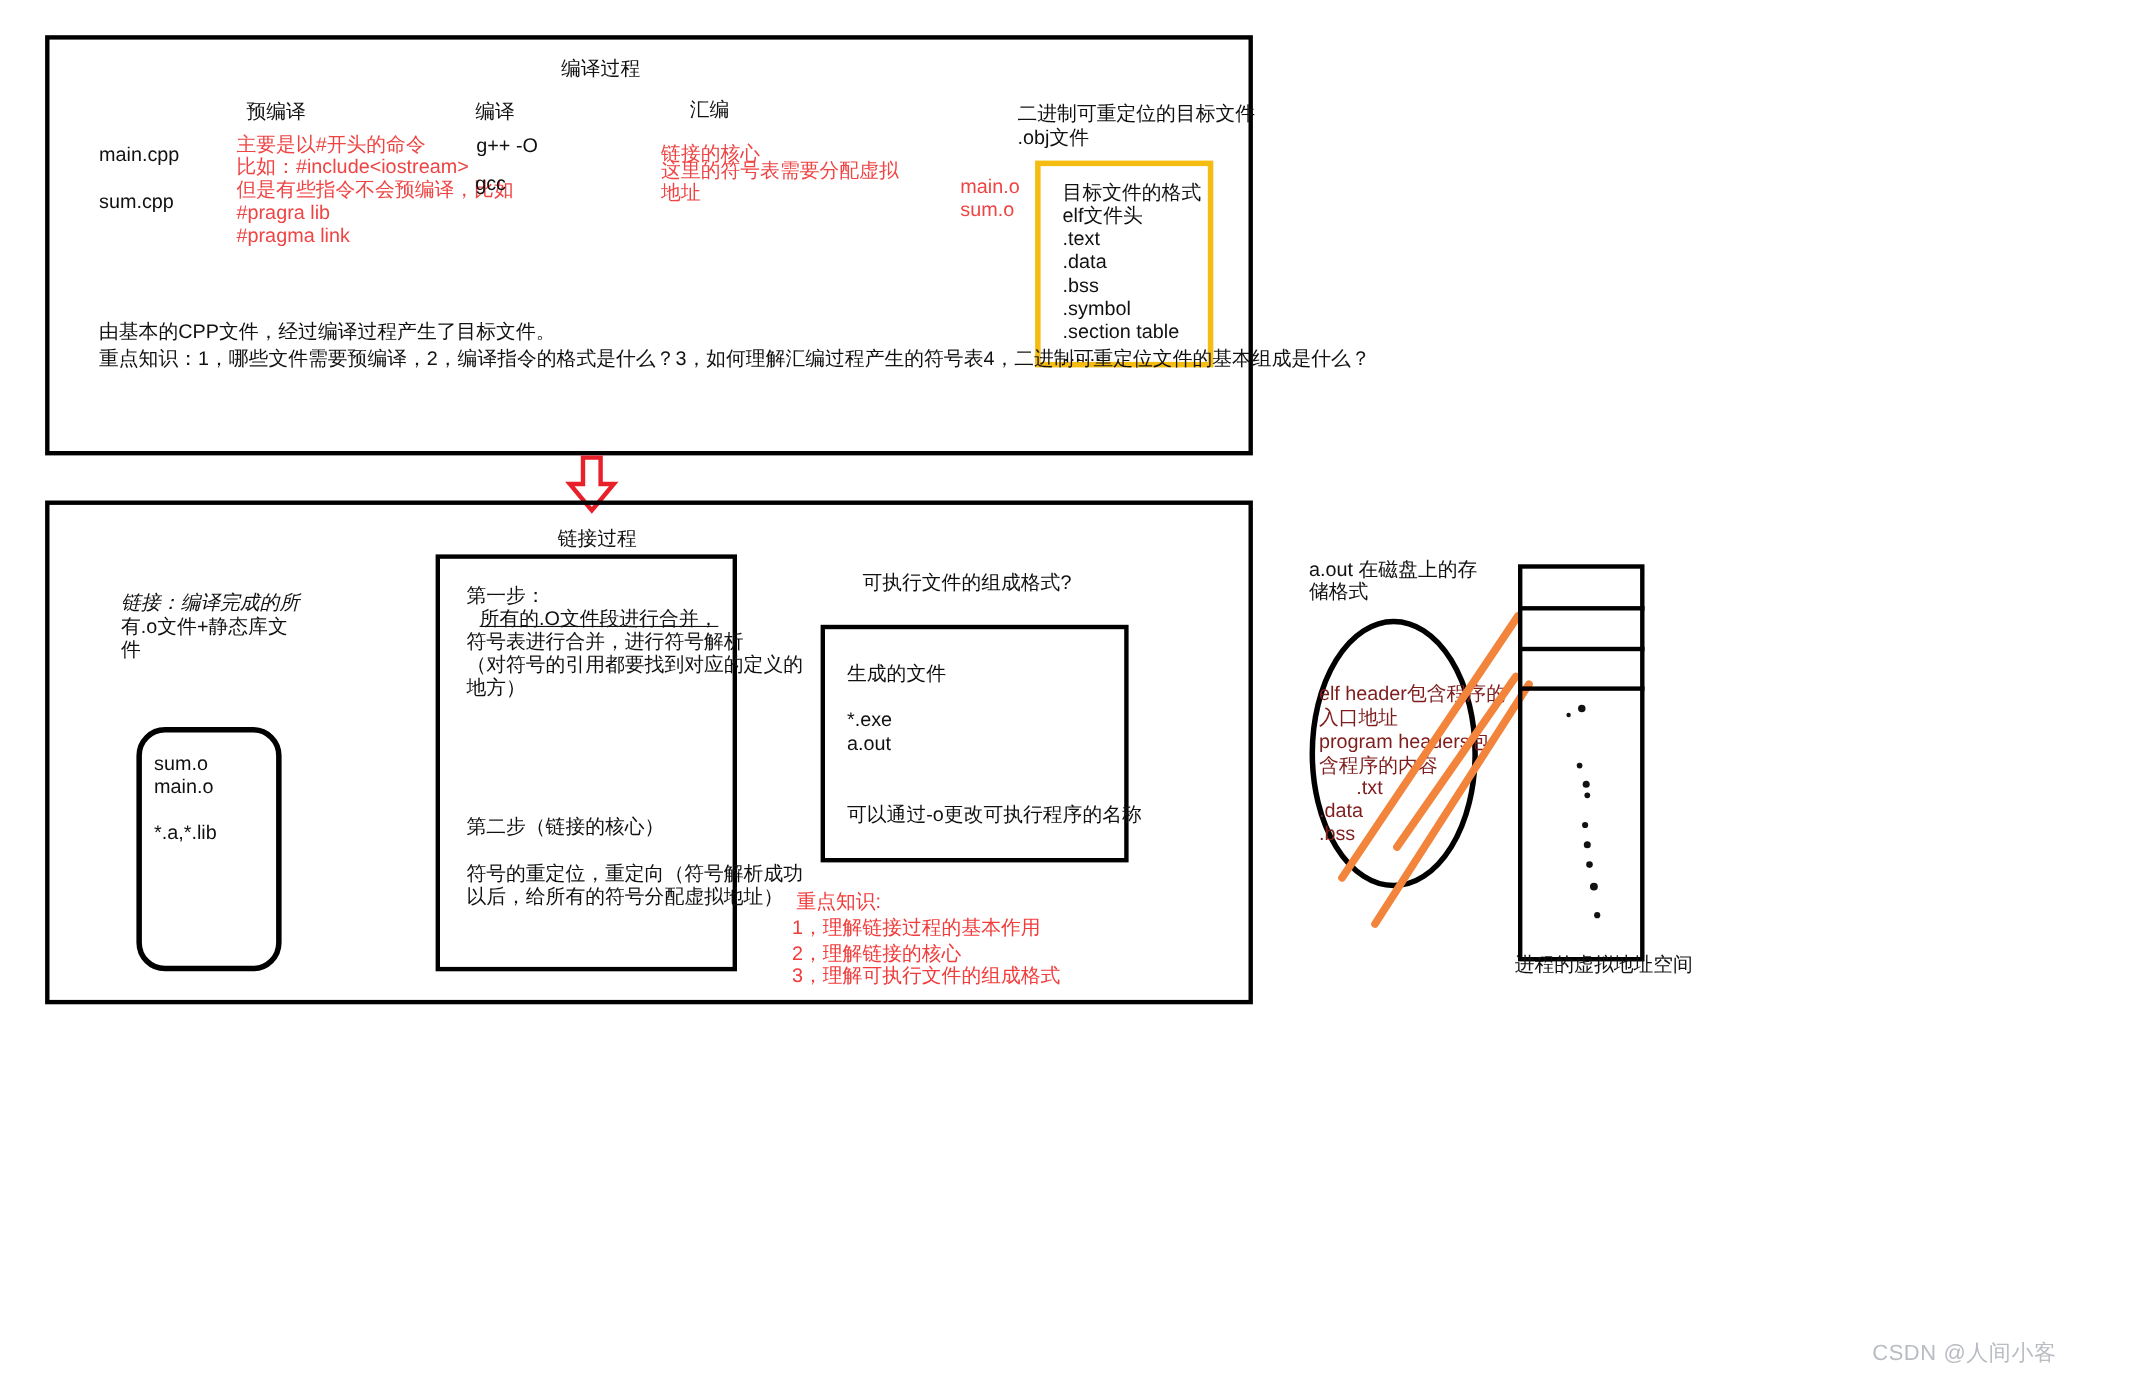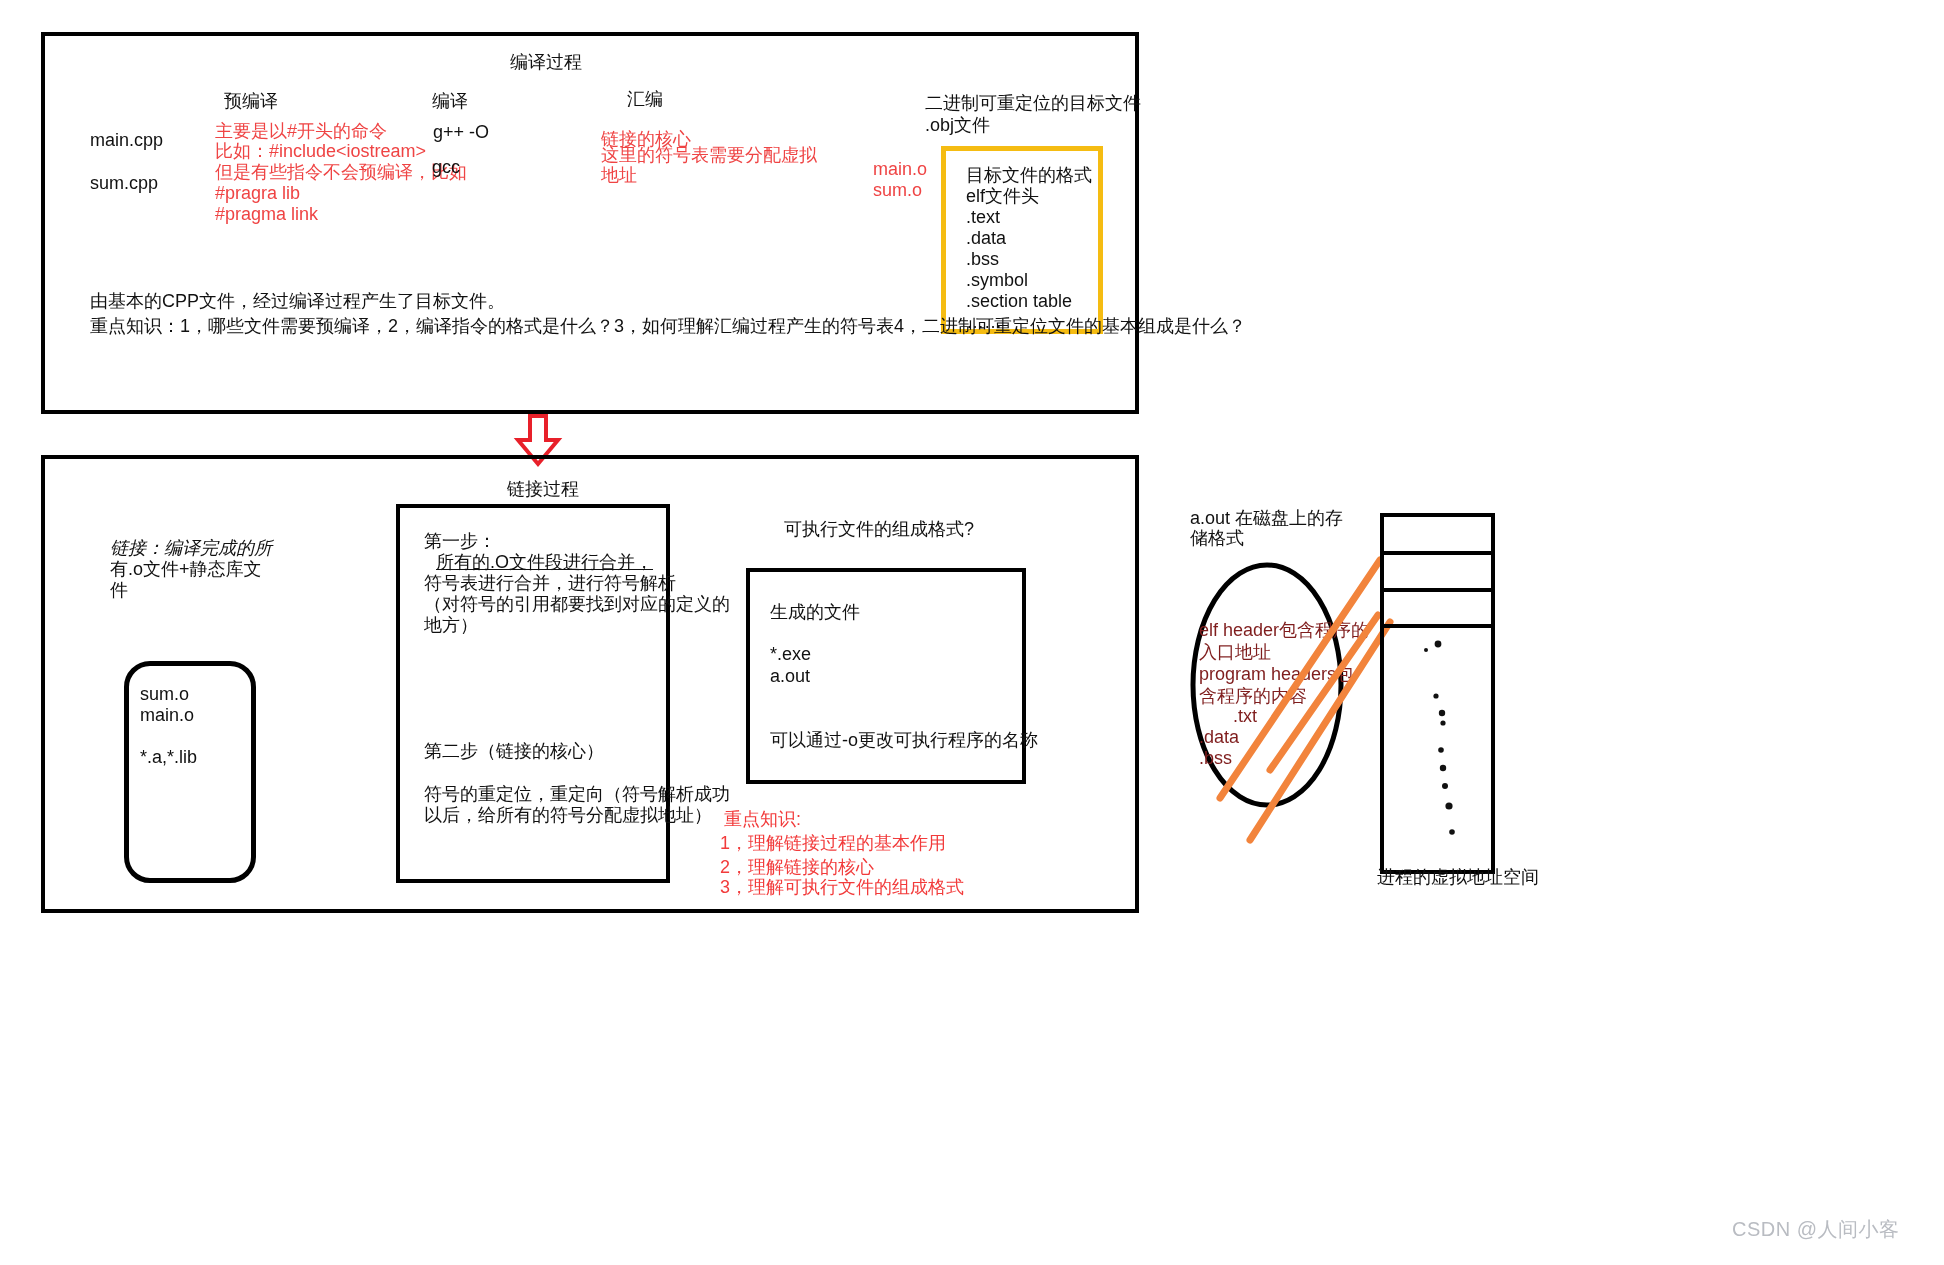--- a/index.html
+++ b/index.html
@@ -150,13 +150,13 @@
       <circle cx="63" cy="140" r="3.2"></circle>
       <circle cx="65" cy="158" r="3.0"></circle>
       <circle cx="69" cy="178" r="3.6"></circle>
       <circle cx="72" cy="204" r="2.8"></circle>
     </g>
   </svg>
 </div>
 
 <div class="abs lbl nw" style="left:1377px;top:864px;">进程的虚拟地址空间</div>
 
-<div class="watermark" style="left:1702px;top:1216px;margin-left:30px;">CSDN @人间小客</div>
+<div class="watermark" style="left:1702px;top:1216px;">CSDN @人间小客</div>
 
 </body></html>

